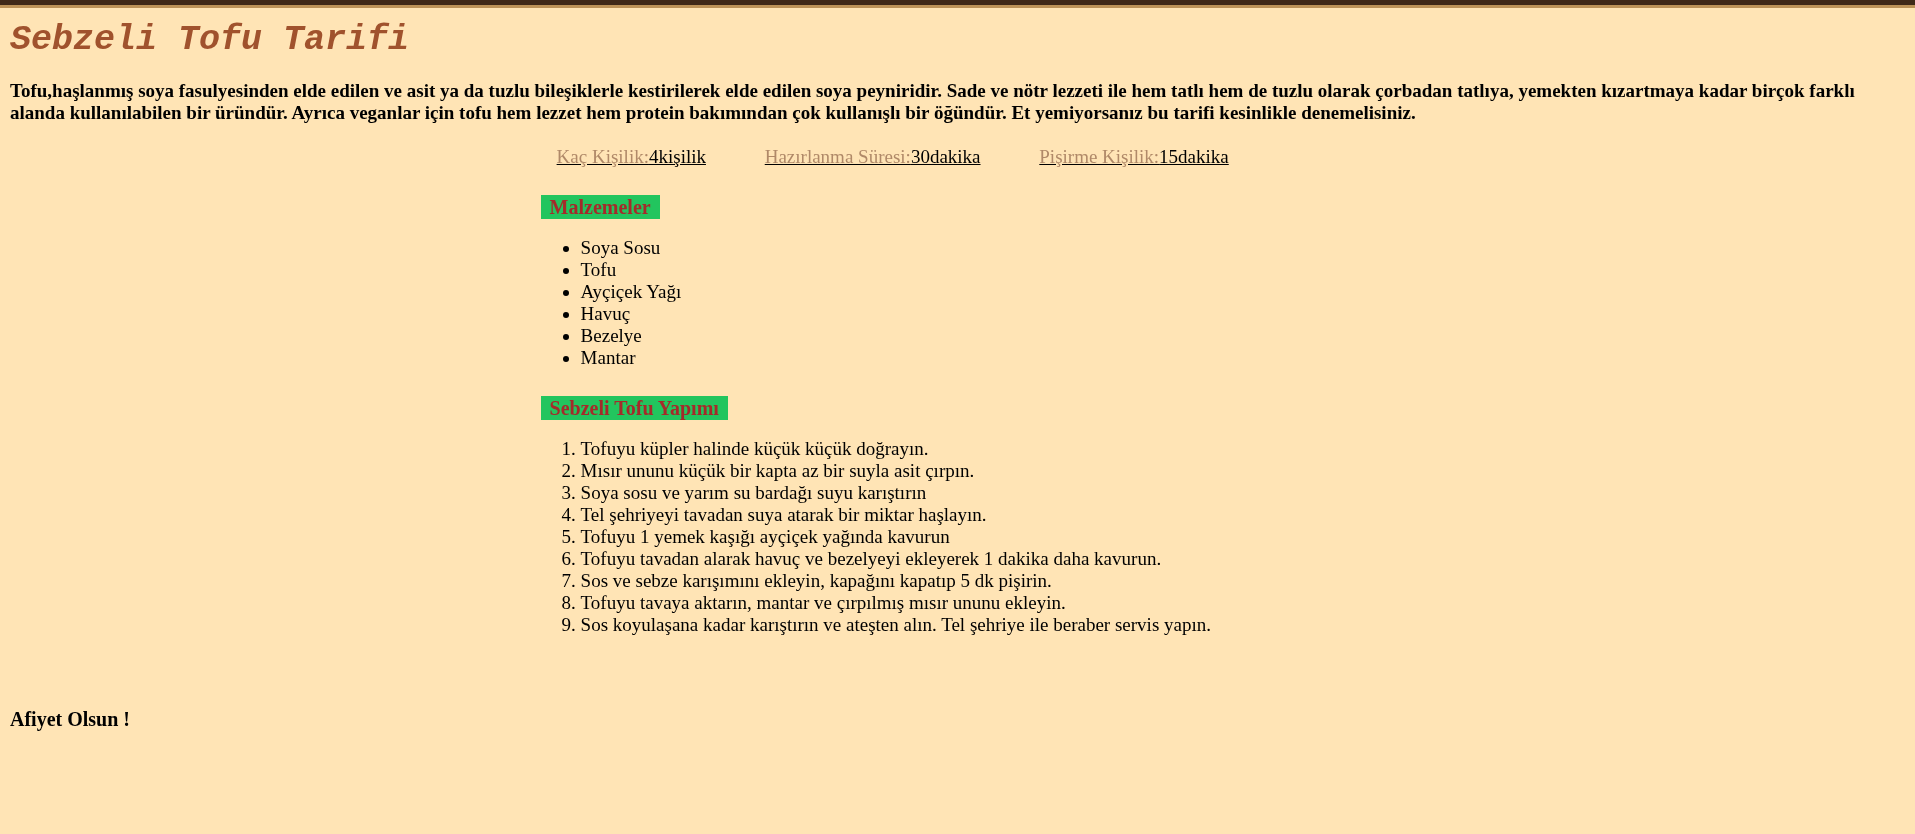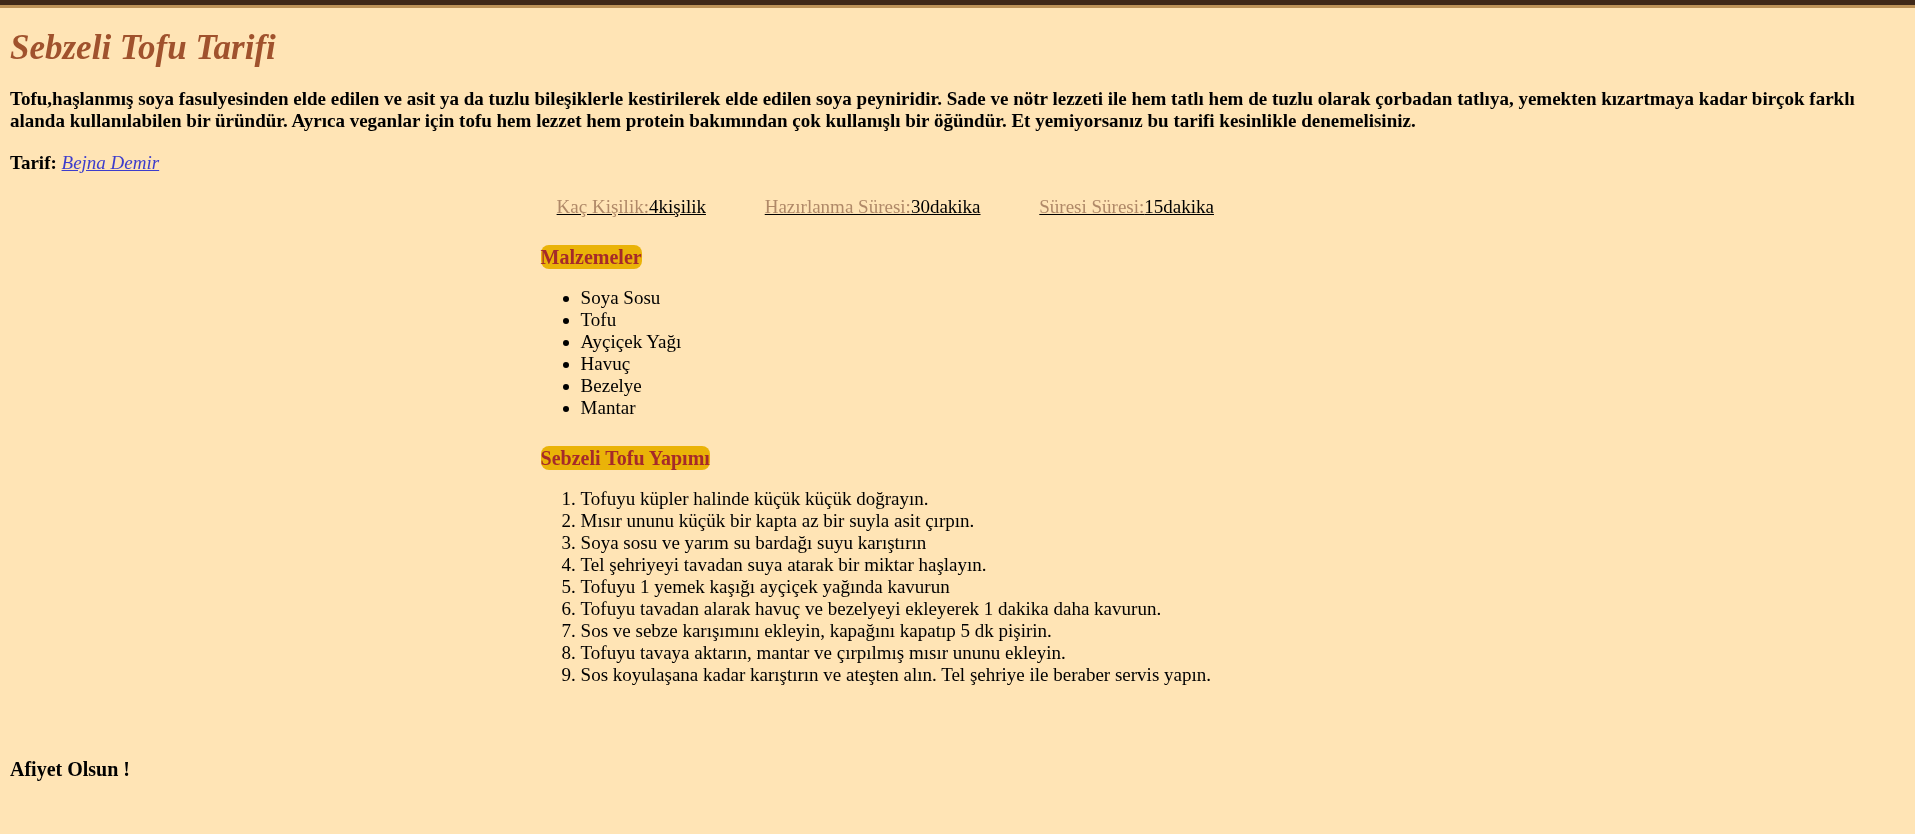--- a/index.html
+++ b/index.html
@@ -20,21 +20,22 @@
     background: linear-gradient(#3f2817 0 60%, #bd9257 60% 100%);
   }
   .content {
     padding: 0 10px;
   }
   h1.page-title {
     font-size: 35px;
     font-style: italic;
     font-weight: bold;
     color: #a0522d;
-    margin: 20px 0 20px 0;
+    margin: 12px 0 20px 0;
+    font-family: Liberation Mono, monospace;
   }
   p.intro {
     font-weight: bold;
     line-height: 22px;
     margin: 18px 0;
   }
   p.author-line {
     margin: 20px 0;
   }
   .author-label {
@@ -62,24 +63,23 @@
   }
   .meta-value {
     color: #000;
   }
   h4.section-heading {
     font-size: 20px;
     font-weight: bold;
     margin: 28px 0 10px 0;
   }
   h4.section-heading mark {
-    background: #eab308;
+    background: #22c55e;
     color: #a52a2a;
-    padding: 1px 0;
-    border-radius: 8px;
+    padding: 1px 9px;
   }
   ul.ingredient-list, ol.step-list {
     margin: 18px 0 19px 0;
     padding-left: 40px;
     line-height: 22px;
   }
   ul.ingredient-list li, ol.step-list li {
     margin: 0;
   }
   .bon-appetit {
@@ -95,31 +95,27 @@
 <div class="page">
 
   <div class="top-border"></div>
 
   <div class="content">
 
     <h1 class="page-title">Sebzeli Tofu Tarifi</h1>
 
     <p class="intro">Tofu,haşlanmış soya fasulyesinden elde edilen ve asit ya da tuzlu bileşiklerle kestirilerek elde edilen soya peyniridir. Sade ve nötr lezzeti ile hem tatlı hem de tuzlu olarak çorbadan tatlıya, yemekten kızartmaya kadar birçok farklı alanda kullanılabilen bir üründür. Ayrıca veganlar için tofu hem lezzet hem protein bakımından çok kullanışlı bir öğündür. Et yemiyorsanız bu tarifi kesinlikle denemelisiniz.</p>
 
-    <p class="author-line">
-      <span class="author-label">Tarif:</span>
-      <a href="#" class="author-link">Bejna Demir</a>
-    </p>
 
     <div class="recipe-section">
 
       <p class="meta-row">
         <span class="meta-item"><span class="meta-label">Kaç Kişilik:</span><span class="meta-value">4kişilik</span></span>
         <span class="meta-item"><span class="meta-label">Hazırlanma Süresi:</span><span class="meta-value">30dakika</span></span>
-        <span class="meta-item"><span class="meta-label">Süresi Süresi:</span><span class="meta-value">15dakika</span></span>
+        <span class="meta-item"><span class="meta-label">Pişirme Kişilik:</span><span class="meta-value">15dakika</span></span>
       </p>
 
       <h4 class="section-heading"><mark>Malzemeler</mark></h4>
 
       <ul class="ingredient-list">
         <li>Soya Sosu</li>
         <li>Tofu</li>
         <li>Ayçiçek Yağı</li>
         <li>Havuç</li>
         <li>Bezelye</li>

